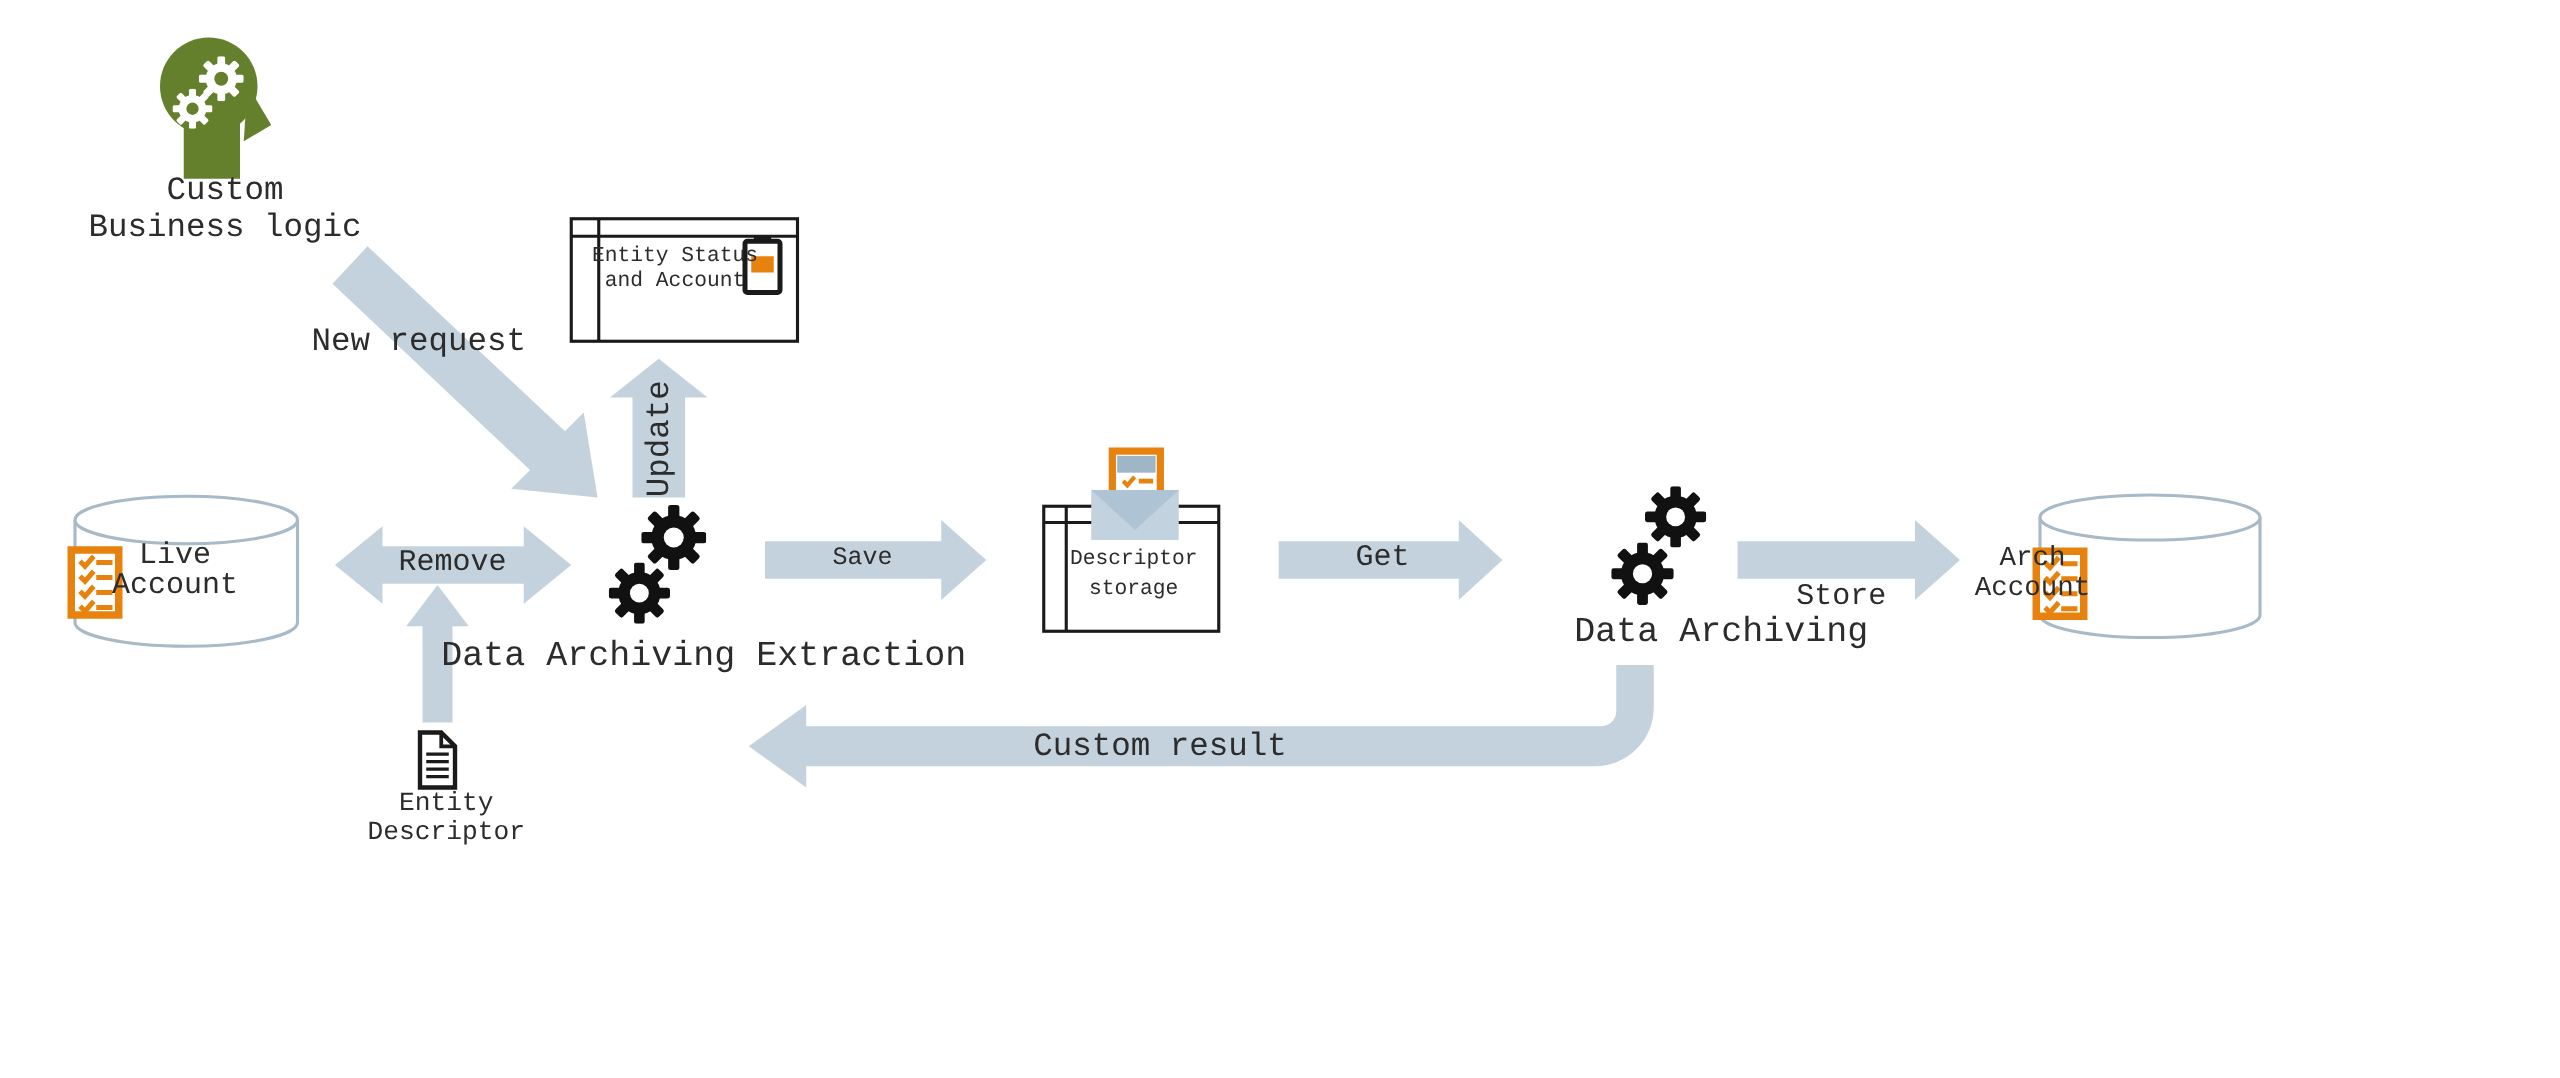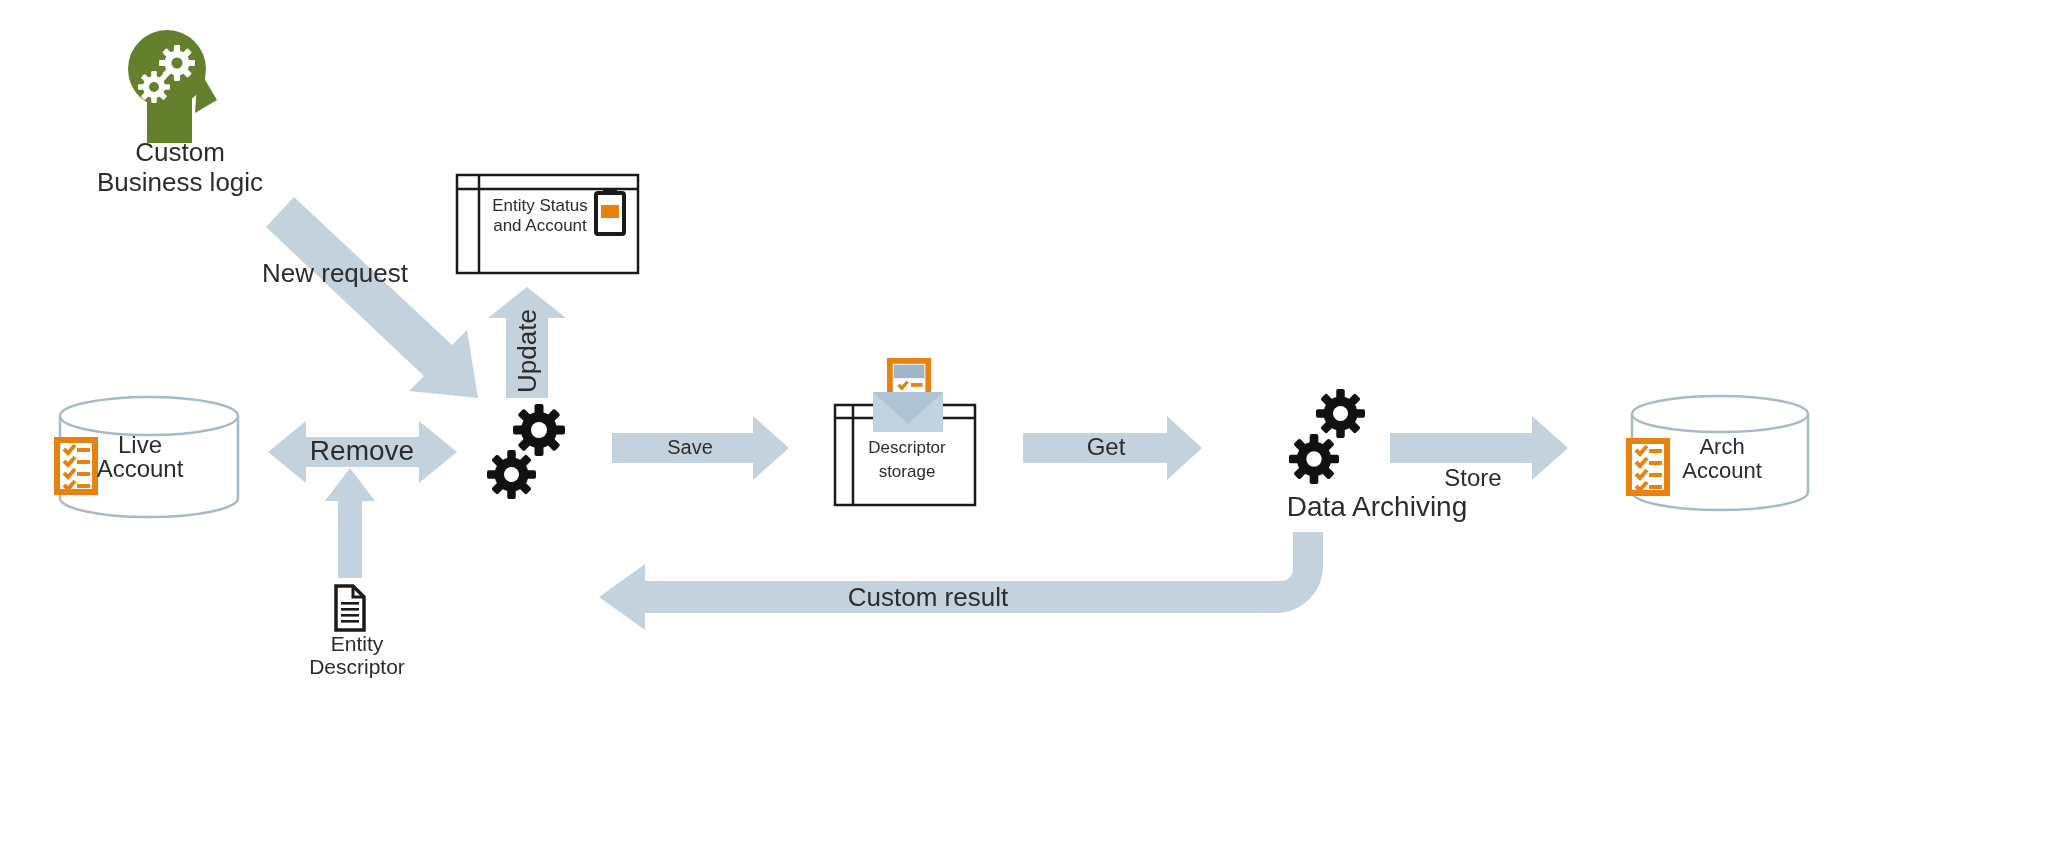--- a/index.html
+++ b/index.html
@@ -1,17 +1,17 @@
 <!DOCTYPE html>
 <html><head>
 <meta charset="utf-8">
 <style>
   html,body{margin:0;padding:0;background:#ffffff;}
   .canvas{position:relative;width:2048px;height:862px;background:#ffffff;overflow:hidden;
-          font-family:Liberation Sans, sans-serif;}
+          font-family:Liberation Mono, monospace;}
   .layer{position:absolute;left:0;top:0;}
   .lbl{position:absolute;transform:translate(-50%,-50%);color:#2c2c2c;text-align:center;
        white-space:nowrap;line-height:1.15;}
   .lbl span{display:block;}
   .lbl.rot{transform:translate(-50%,-50%) rotate(-90deg);}
 </style>
 </head>
 <body>
 
 <div class="canvas">
@@ -149,42 +149,43 @@
 
   <div class="lbl" style="left:335px;top:274px;font-size:26px;">New request</div>
 
   <div class="lbl" style="left:540px;top:216px;font-size:17px;line-height:20px;">
     <span>Entity Status</span>
     <span>and Account</span>
   </div>
 
   <div class="lbl rot" style="left:528px;top:351px;font-size:26px;">Update</div>
 
-  <div class="lbl" style="left:362px;top:451px;font-size:28px;">Remove</div>
+  <div class="lbl" style="left:362px;top:451px;font-size:24px;">Remove</div>
 
   <div class="lbl" style="left:140px;top:457px;font-size:24px;line-height:24px;">
     <span>Live</span>
     <span>Account</span>
   </div>
 
+  <div class="lbl" style="left:563px;top:526px;font-size:28px;">Data Archiving Extraction</div>
 
   <div class="lbl" style="left:690px;top:447px;font-size:20px;">Save</div>
 
   <div class="lbl" style="left:907px;top:460px;font-size:17px;line-height:24px;">
     <span>Descriptor</span>
     <span>storage</span>
   </div>
 
   <div class="lbl" style="left:1106px;top:447px;font-size:24px;">Get</div>
 
   <div class="lbl" style="left:1377px;top:507px;font-size:28px;">Data Archiving</div>
 
   <div class="lbl" style="left:1473px;top:450px;font-size:24px;margin-top:28px;">Store</div>
 
-  <div class="lbl" style="left:1722px;top:459px;font-size:22px;line-height:24px;">
+  <div class="lbl" style="left:1626px;top:459px;font-size:22px;line-height:24px;">
     <span>Arch</span>
     <span>Account</span>
   </div>
 
   <div class="lbl" style="left:357px;top:655px;font-size:21px;line-height:23px;text-align:center;">
     <span>Entity</span>
     <span>Descriptor</span>
   </div>
 
   <div class="lbl" style="left:928px;top:598px;font-size:26px;">Custom result</div>

